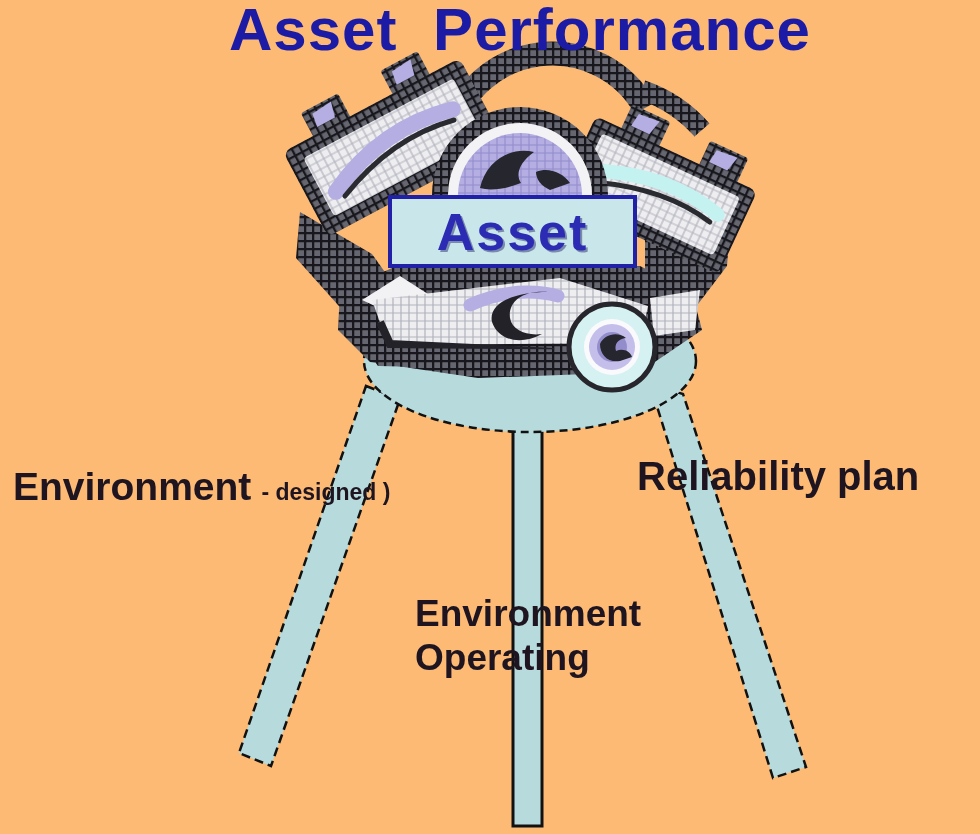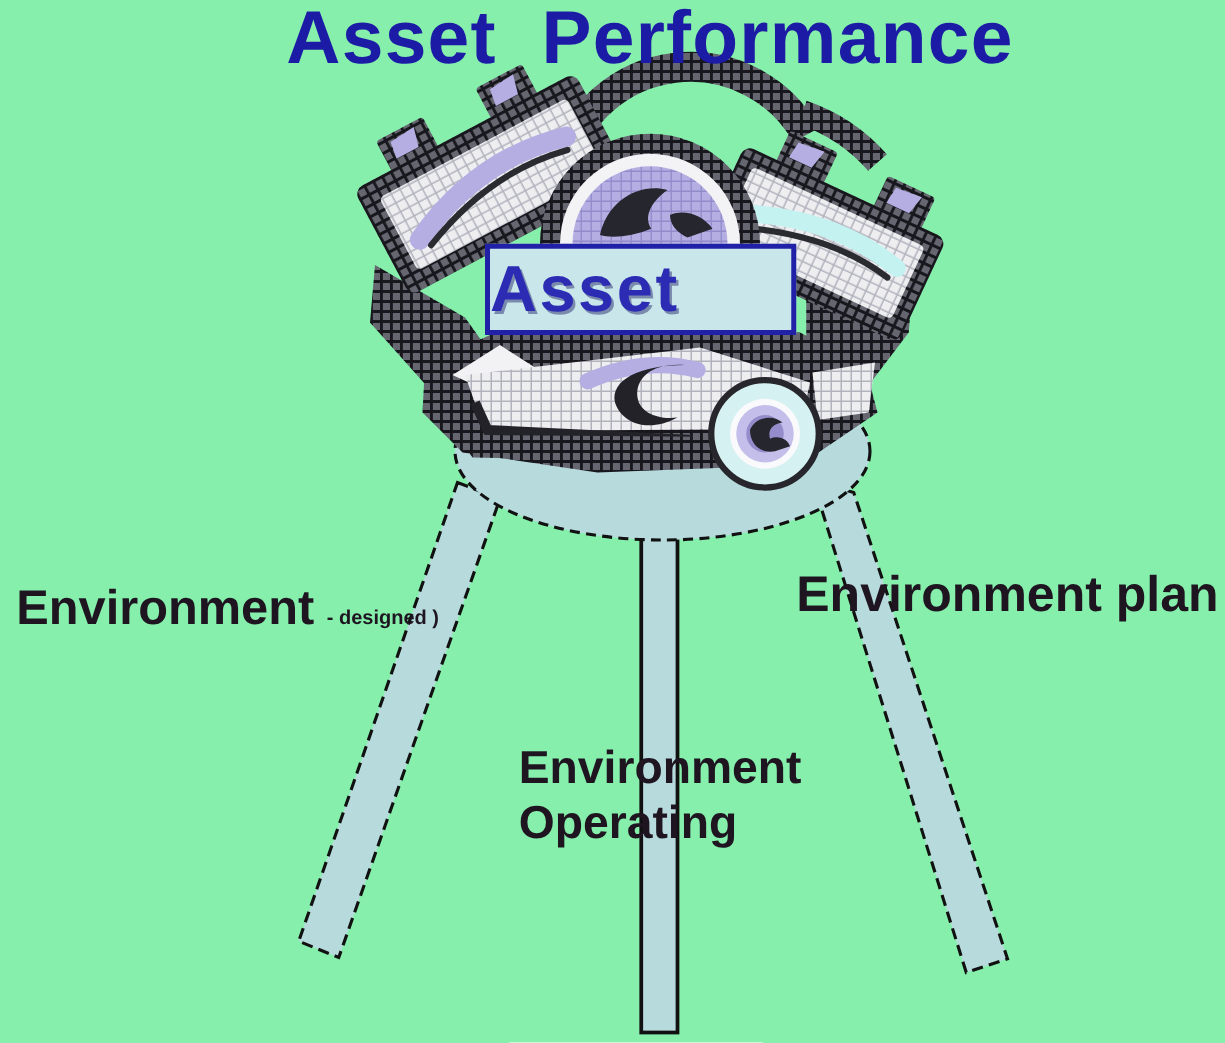--- a/index.html
+++ b/index.html
@@ -1,39 +1,39 @@
 <!DOCTYPE html>
 <html><head>
 <meta charset="utf-8">
 <style>
   html,body{margin:0;padding:0;background:#ffffff;}
   .canvas{
-    position:relative;width:980px;height:834px;overflow:hidden;background:#86efac;
+    position:relative;width:980px;height:834px;overflow:hidden;background:#fdba74;
     font-family:"Liberation Sans", sans-serif;
   }
   .diagram-svg{position:absolute;left:0;top:0;}
   .page-title{
     position:absolute;left:150px;top:-2px;width:740px;text-align:center;
     font-size:60px;font-weight:bold;color:#1b1ba6;
     letter-spacing:1px;word-spacing:18px;white-space:nowrap;line-height:64px;
   }
   .asset-box{
     position:absolute;left:388px;top:195px;width:241px;height:65px;
     background:#c9e7ea;border:4px solid #2121a8;
-    display:flex;align-items:center;
+    display:flex;align-items:center;justify-content:center;
   }
   .asset-box span{
     font-size:52px;font-weight:bold;color:#2b2bb4;letter-spacing:2px;
     text-shadow:2px 2px 0 rgba(24,24,100,0.45);
   }
   .leg-label{
     position:absolute;color:#1e1520;font-weight:bold;white-space:nowrap;line-height:1;
   }
   .label-reliability{left:13px;top:467px;font-size:39px;}
-  .label-reliability .annotation{font-size:16px;margin-left:10px;font-weight:bold;margin-top:34px;}
+  .label-reliability .annotation{font-size:23px;margin-left:10px;font-weight:bold;margin-top:34px;}
   .label-maintenance{left:637px;top:456px;font-size:40px;}
   .label-operating{left:415px;top:592px;font-size:37px;line-height:44px;}
 </style>
 </head>
 <body>
 
 <div class="canvas">
 
   <svg class="diagram-svg" width="980" height="834" viewBox="0 0 980 834">
     <defs>
@@ -124,20 +124,20 @@
   <div class="page-title">Asset Performance</div>
 
   <div class="asset-box">
     <span>Asset</span>
   </div>
 
   <div class="leg-label label-reliability">
     <span>Environment</span><span class="annotation">- designed )</span>
   </div>
 
-  <div class="leg-label label-maintenance">Environment plan</div>
+  <div class="leg-label label-maintenance">Reliability plan</div>
 
   <div class="leg-label label-operating">
     <div>Environment</div>
     <div>Operating</div>
   </div>
 
 </div>
 
 </body></html>

